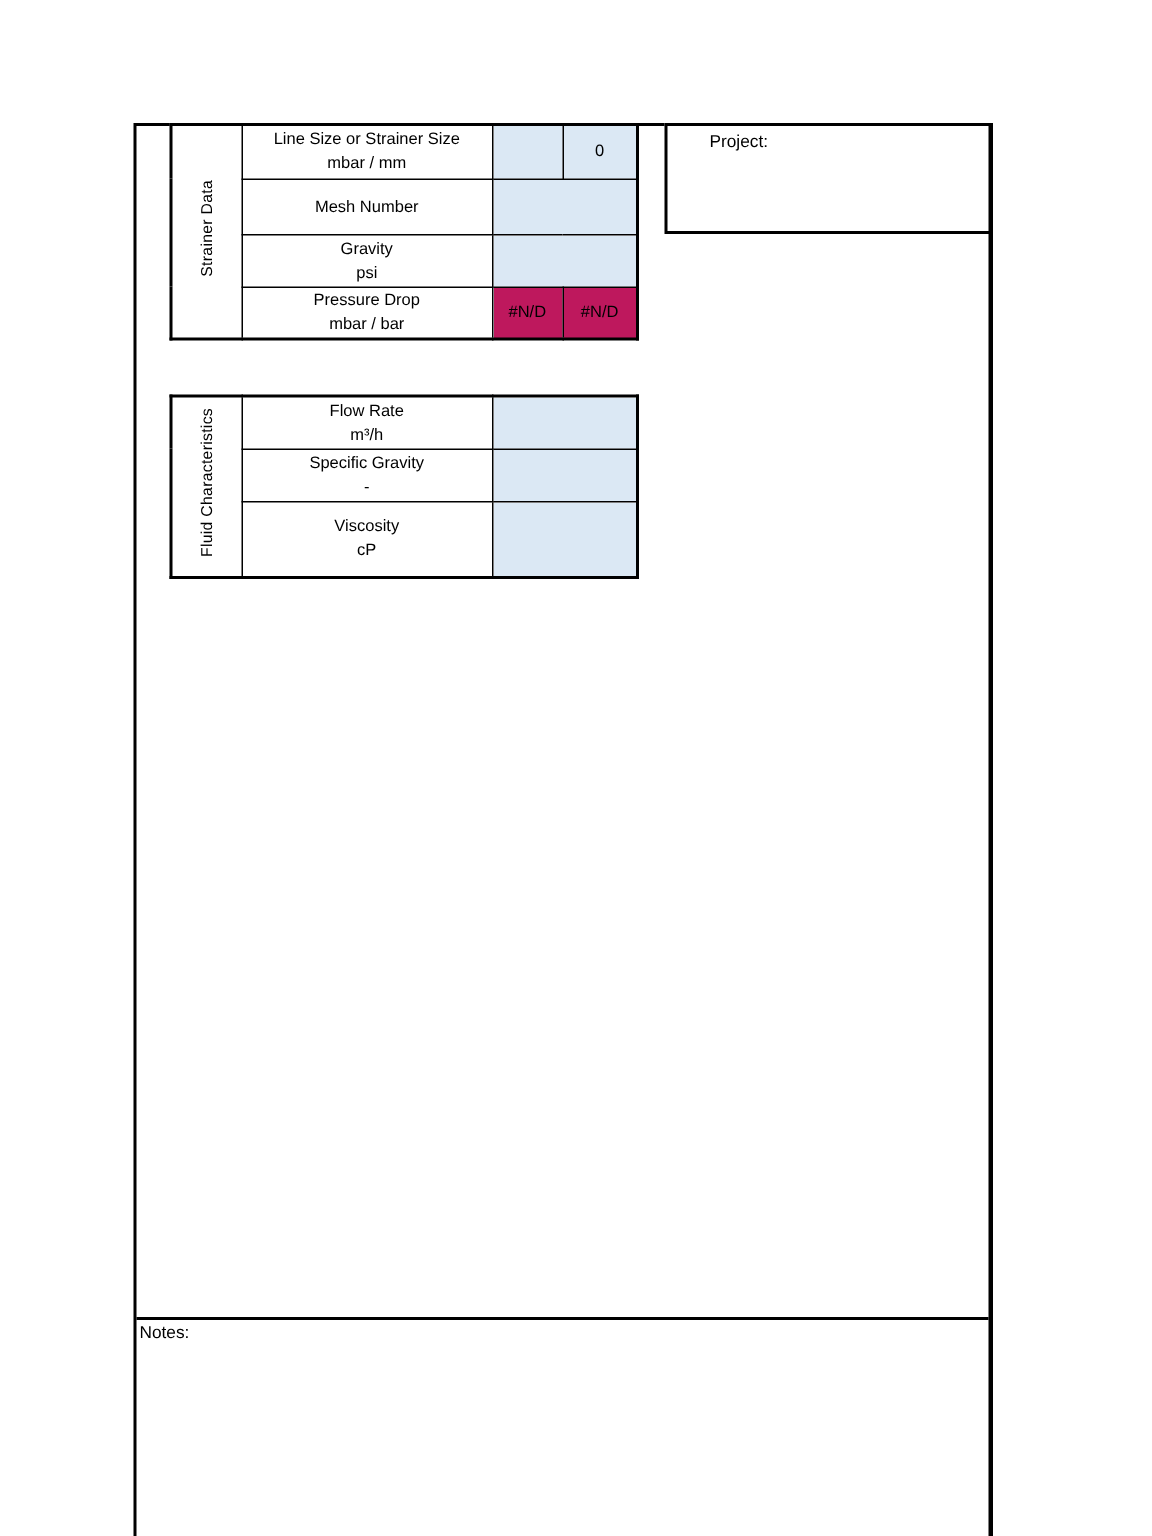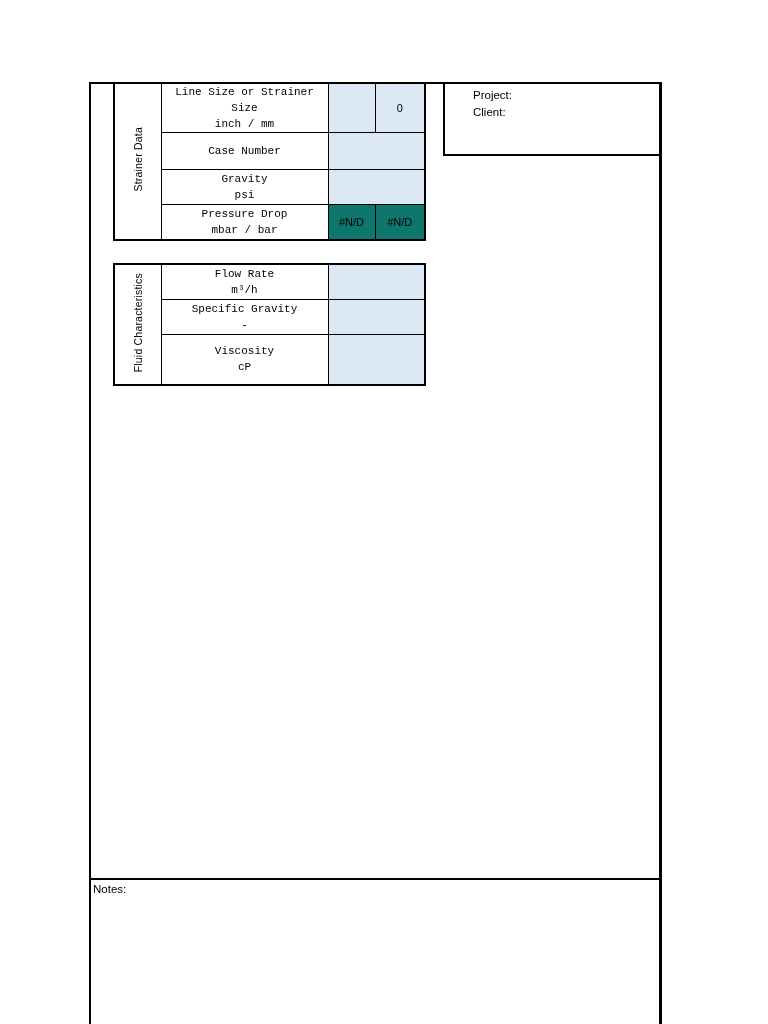--- a/index.html
+++ b/index.html
@@ -29,22 +29,22 @@
     font-size:11px; line-height:16px; overflow:hidden;
   }
   .t1 { left:113px; top:82px; width:311px; }
   .t2 { left:113px; top:263px; width:311px;padding-left:45px; }
   .vlabel { background:#fff; }
   .vert {
     display:inline-block; writing-mode:vertical-rl; transform:rotate(180deg);
     font-size:10.5px; letter-spacing:0.2px; white-space:nowrap;
   }
   .cell-blue  { background:#dbe8f4; }
-  .cell-green { background:#0f766e; }
-  .desc .nm, .desc .un { text-align:center;font-family:Liberation Mono, monospace; }
+  .cell-green { background:#be185d; }
+  .desc .nm, .desc .un { text-align:center; }
   .project-box {
     position:absolute; left:443px; top:82px; width:219px; height:74px;
     box-sizing:border-box; border:2px solid #000; border-right-width:3px;
     padding:3px 0 15px 28px; font-size:11.5px; line-height:17px; background:#fff;
   }
   .rev-value { margin-left:18px; }
 </style>
 </head>
 <body>
 
@@ -62,28 +62,28 @@
         <col style="width:47px">
         <col style="width:50px">
       </colgroup>
     <tbody>
         <tr style="height:36px">
       <td rowspan="4" class="vlabel">
         <span class="vert">Strainer Data</span>
       </td>
       <td class="desc">
         <div class="nm">Line Size or Strainer Size</div>
-        <div class="un">inch / mm</div>
+        <div class="un">mbar / mm</div>
       </td>
       <td class="cell-blue"></td>
       <td class="cell-blue">0</td>
     </tr>
     <tr style="height:37px">
       <td class="desc">
-        <div class="nm">Case Number</div>
+        <div class="nm">Mesh Number</div>
         <div class="un"></div>
       </td>
       <td colspan="2" class="cell-blue"></td>
     </tr>
     <tr style="height:35px">
       <td class="desc">
         <div class="nm">Gravity</div>
         <div class="un">psi</div>
       </td>
       <td colspan="2" class="cell-blue"></td>
@@ -128,16 +128,15 @@
         <div class="nm">Viscosity</div>
         <div class="un">cP</div>
       </td>
       <td class="cell-blue"></td>
     </tr>
   </tbody>
     </table>
 
   <div class="project-box">
     <div>Project:</div>
-    <div>Client:</div>
   </div>
 
 </div>
 
 </body></html>

